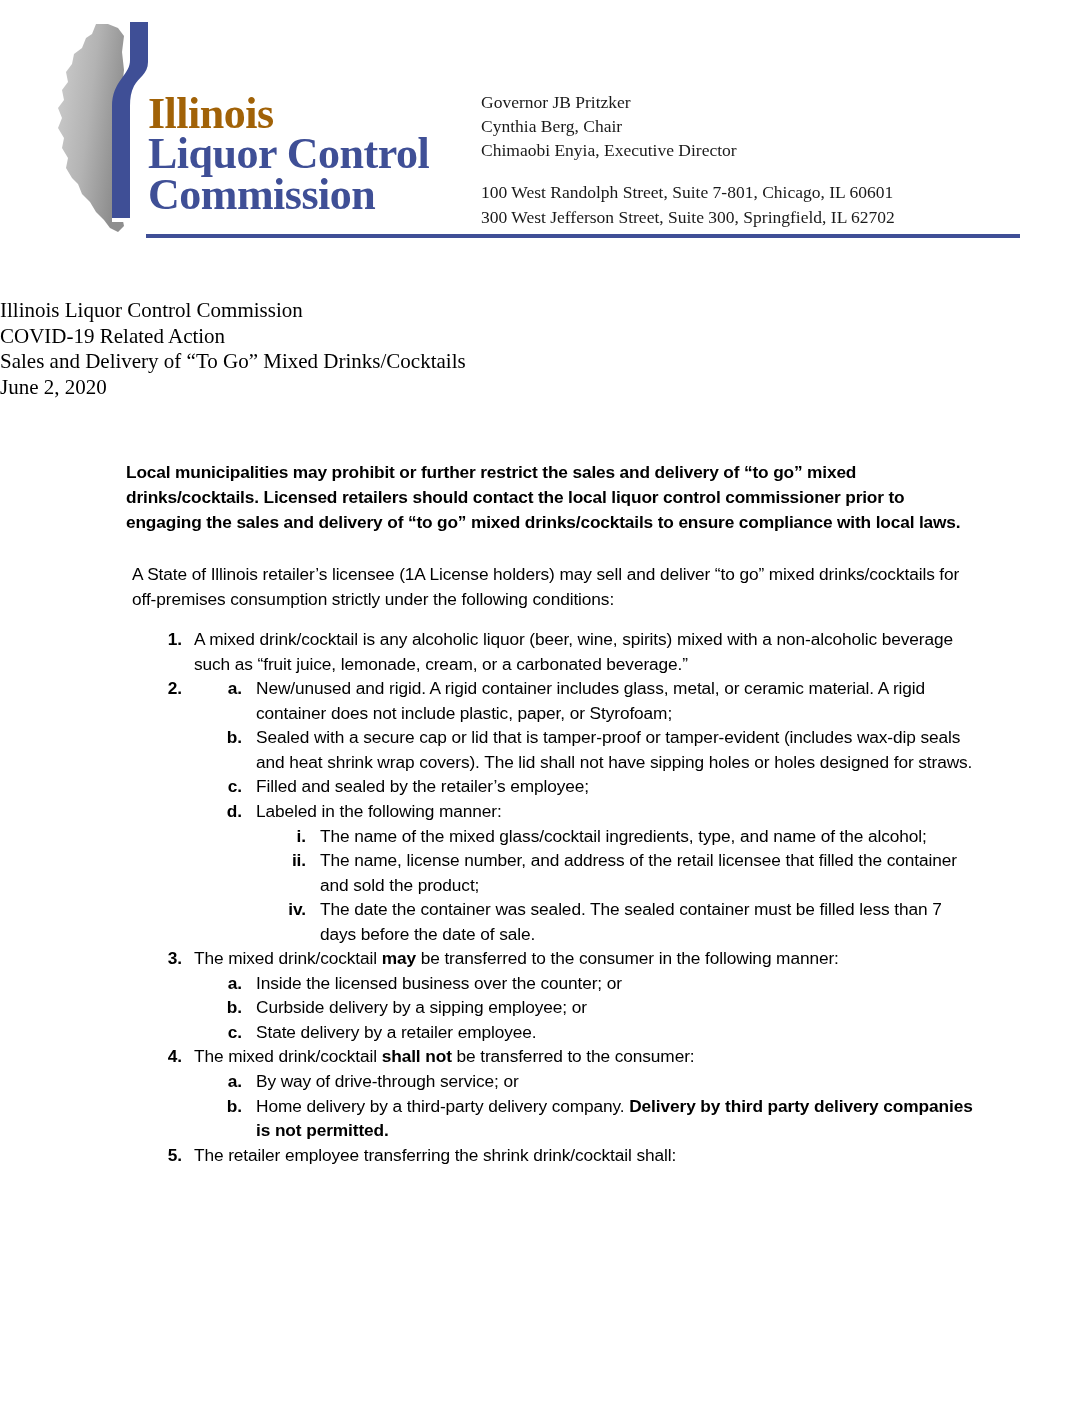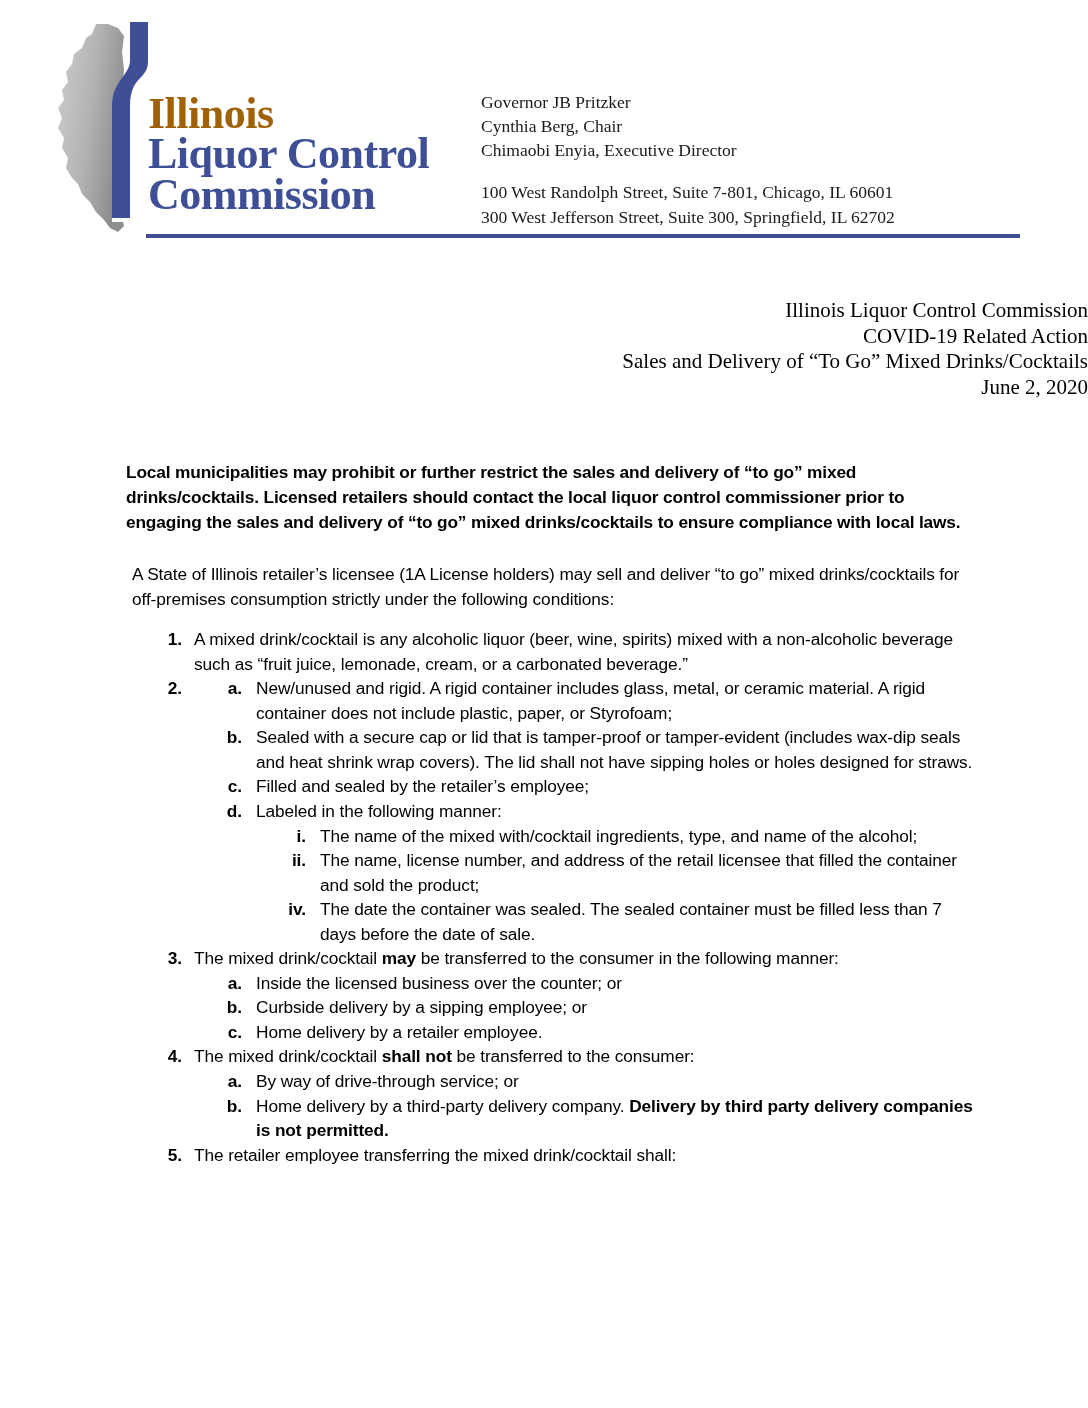--- a/index.html
+++ b/index.html
@@ -89,21 +89,21 @@
     left: 146px;
     top: 234px;
     width: 874px;
     height: 4px;
     background: #3f4f96;
   }
 
   
   .doc-title {
     margin-top: 48px;
-    text-align: right;
+    text-align: left;
     font-family: "Liberation Serif", serif;
     font-size: 21px;
     line-height: 1.22;
     color: #000;
   }
   .doc-title div { white-space: nowrap; }
 
   
   .body-wrap {
     margin-top: 60px;
@@ -261,21 +261,21 @@
             <span class="marker">c.</span>
             <span>Filled and sealed by the retailer’s employee;</span>
           </li>
           <li>
             <span class="marker">d.</span>
             <span>Labeled in the following manner:</span>
 
             <ol class="lvl3">
               <li>
                 <span class="marker">i.</span>
-                <span>The name of the mixed with/cocktail ingredients, type, and name of the alcohol;</span>
+                <span>The name of the mixed glass/cocktail ingredients, type, and name of the alcohol;</span>
               </li>
               <li>
                 <span class="marker">ii.</span>
                 <span>The name, license number, and address of the retail licensee that filled the container and sold the product;</span>
               </li>
               <li>
                 <span class="marker">iv.</span>
                 <span>The date the container was sealed.  The sealed container must be filled less than 7 days before the date of sale.</span>
               </li>
             </ol>
@@ -291,21 +291,21 @@
           <li>
             <span class="marker">a.</span>
             <span>Inside the licensed business over the counter; or</span>
           </li>
           <li>
             <span class="marker">b.</span>
             <span>Curbside delivery by a sipping employee; or</span>
           </li>
           <li>
             <span class="marker">c.</span>
-            <span>Home delivery by a retailer employee.</span>
+            <span>State delivery by a retailer employee.</span>
           </li>
         </ol>
       </li>
 
       <li>
         <span class="marker">4.</span>
         <span>The mixed drink/cocktail </span><span class="b">shall not</span><span> be transferred to the consumer:</span>
 
         <ol class="lvl2">
           <li>
@@ -314,18 +314,18 @@
           </li>
           <li>
             <span class="marker">b.</span>
             <span>Home delivery by a third-party delivery company.  </span><span class="b">Delivery by third party delivery companies is not permitted.</span>
           </li>
         </ol>
       </li>
 
       <li>
         <span class="marker">5.</span>
-        <span>The retailer employee transferring the mixed drink/cocktail shall:</span>
+        <span>The retailer employee transferring the shrink drink/cocktail shall:</span>
       </li>
 
     </ol>
   </div>
 </div>
 
 </body></html>

